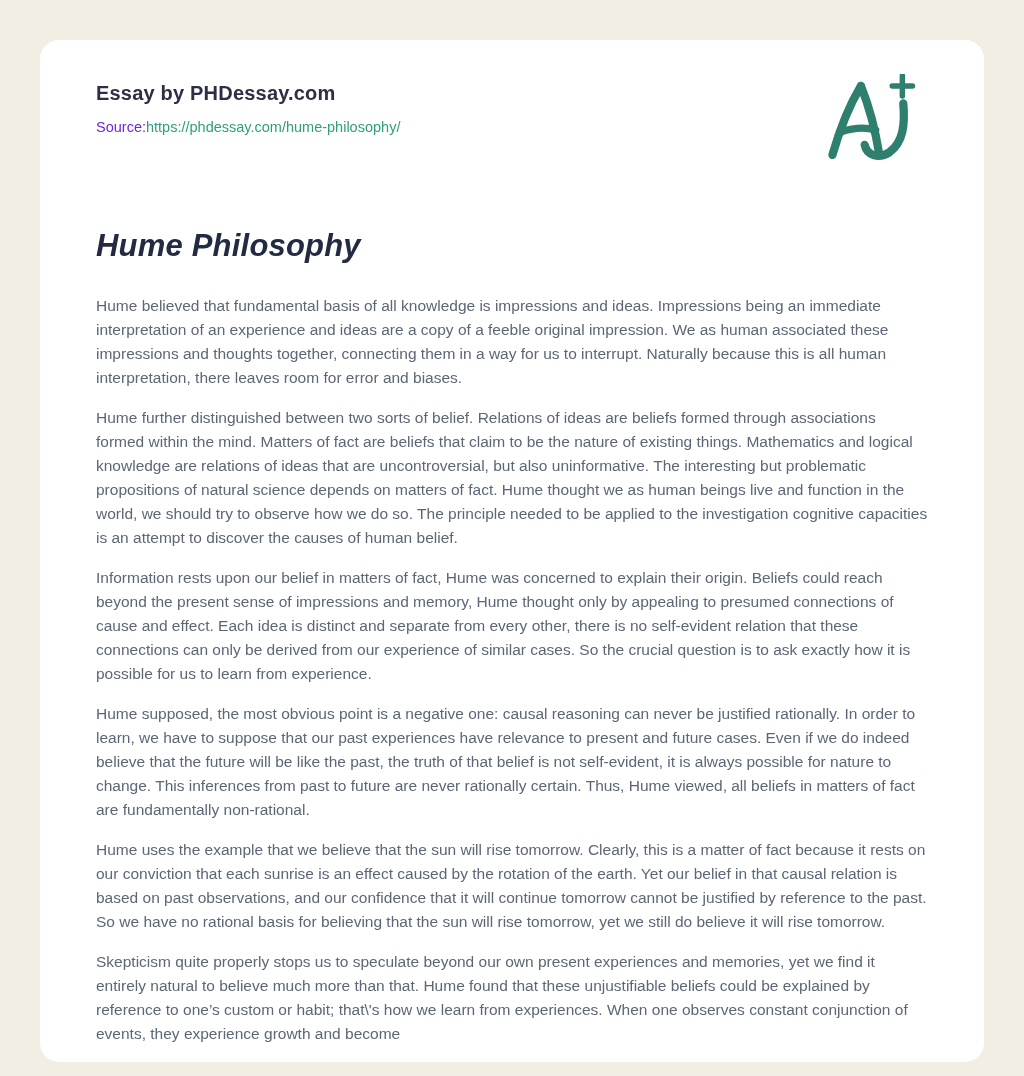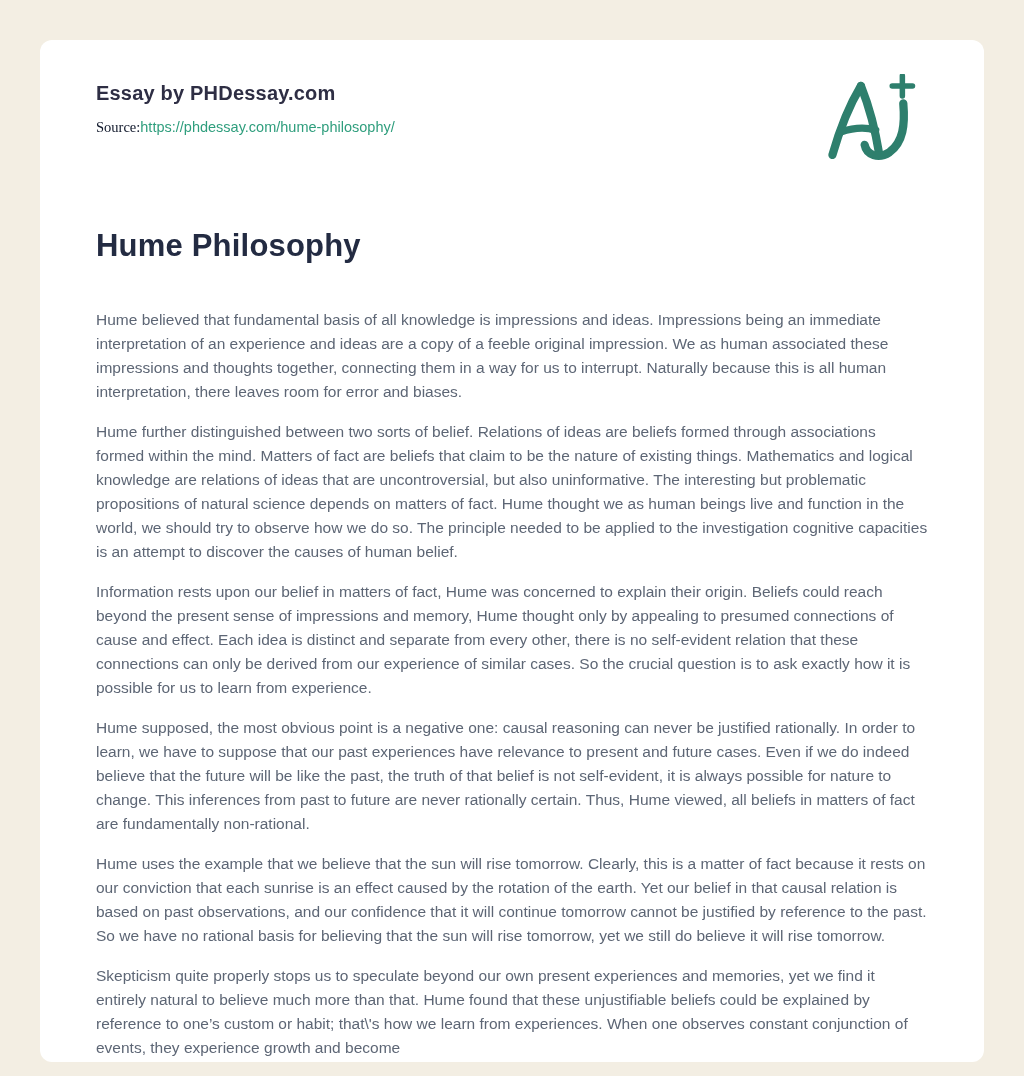--- a/index.html
+++ b/index.html
@@ -10,62 +10,63 @@
     font-family: "Liberation Sans", sans-serif;
   }
   body { background: #f3eee3; }
   .page {
     width: 1024px;
     height: 1076px;
     padding: 40px 40px 14px 40px;
   }
   .card {
     background: #ffffff;
-    border-radius: 12px;
+    border-radius: 19px;
     width: 944px;
     height: 100%;
     padding: 42px 56px 40px 56px;
     overflow: hidden;
   }
   .card-header {
     display: flex;
     justify-content: space-between;
     align-items: flex-start;
   }
   .byline {
     font-size: 20px;
     font-weight: 600;
     color: #2e2e44;
     letter-spacing: 0.2px;
   }
   .source-row {
     margin-top: 14px;
     font-size: 14.5px;
   }
-  .source-label { color: #0f172a; font-family: Liberation Serif, serif; }
+  .source-label { color: #6d28d9; }
   .source-link {
     color: #2f9e7d;
     text-decoration: none;
     margin-left: 0;
   }
   .logo {
     width: 104px;
     height: 92px;
     margin-top: -8px;
     margin-right: 4px;
     flex: 0 0 auto;
   }
   .title {
     margin-top: 62px;
     font-size: 31px;
     font-weight: 600;
     color: #232b42;
     letter-spacing: 0.2px;
+    font-style: italic;
   }
-  .paragraphs { margin-top: 44px; }
+  .paragraphs { margin-top: 30px; }
   .paragraphs p {
     font-size: 15.5px;
     line-height: 24px;
     color: #5d6675;
     margin-bottom: 16px;
     max-width: 832px;
   }
 </style>
 </head>
 <body>

